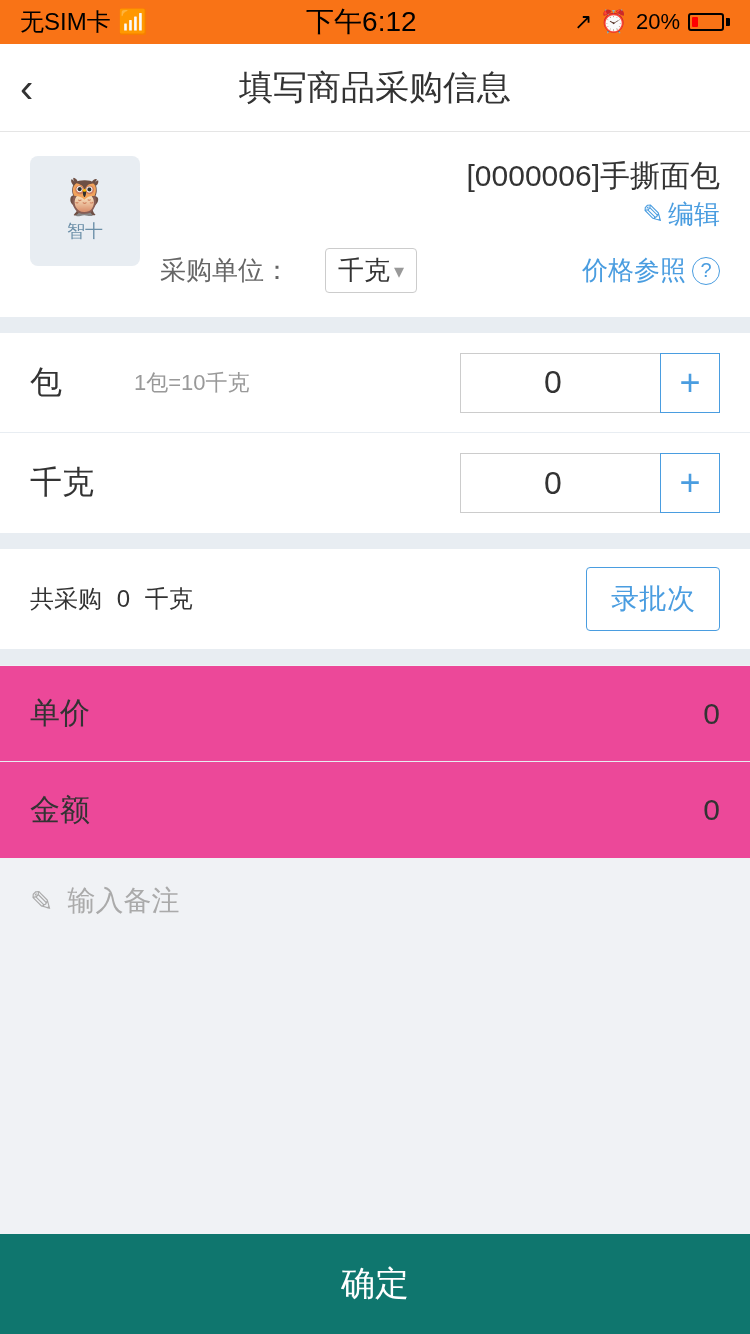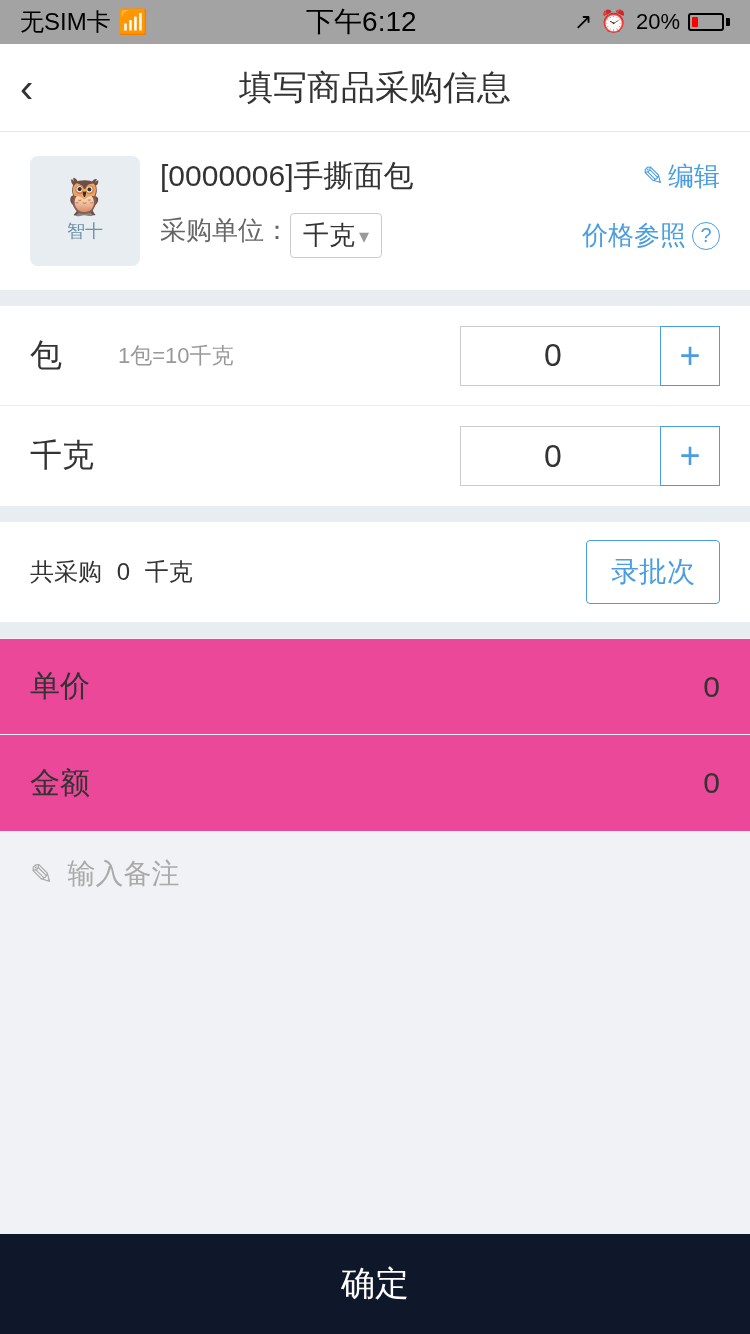--- a/index.html
+++ b/index.html
@@ -10,21 +10,21 @@
       font-family: -apple-system, "PingFang SC", "Helvetica Neue", Arial, sans-serif;
       background: #f0f2f5;
       position: relative;
       overflow-x: hidden;
     }
 
     
     .status-bar {
       width: 750px;
       height: 44px;
-      background: #a3a3a3;
+      background: #f97316;
       display: flex;
       align-items: center;
       justify-content: space-between;
       padding: 0 20px;
       font-size: 26px;
       color: #000;
     }
     .status-left { display: flex; align-items: center; gap: 8px; font-size: 24px; }
     .status-center { font-size: 28px; font-weight: 400; }
     .status-right { display: flex; align-items: center; gap: 8px; font-size: 22px; }
@@ -98,22 +98,23 @@
     .brand-text {
       font-size: 18px;
       color: #6b8fa8;
       margin-top: 4px;
     }
     .product-info {
       flex: 1;
     }
     .product-header {
       display: flex;
-      align-items: center;
+      align-items: flex-end;
       justify-content: space-between;
+      flex-direction: column;
     }
     .product-name {
       font-size: 30px;
       color: #333;
       font-weight: 500;
     }
     .edit-btn {
       font-size: 26px;
       color: #4a9de0;
       display: flex;
@@ -179,21 +180,21 @@
       border-bottom: none;
     }
     .input-label {
       font-size: 32px;
       color: #333;
       min-width: 80px;
     }
     .input-sublabel {
       font-size: 22px;
       color: #999;
-      margin-left: 8px;
+      margin-left: 24px;
     }
     .input-spacer { flex: 1; }
     .qty-input-wrap {
       display: flex;
       align-items: center;
       gap: 0;
     }
     .qty-input {
       width: 200px;
       height: 60px;
@@ -291,21 +292,21 @@
       min-height: 200px;
     }
 
     
     .confirm-bar {
       position: fixed;
       bottom: 0;
       left: 0;
       width: 750px;
       height: 100px;
-      background: #0f172a;
+      background: #0f766e;
       display: flex;
       align-items: center;
       justify-content: center;
       cursor: pointer;
     }
     .confirm-text {
       font-size: 34px;
       color: #fff;
       font-weight: 500;
     }
@@ -353,21 +354,21 @@
     </div>
     <div class="product-info">
       <div class="product-header">
         <div class="product-name">[0000006]手撕面包</div>
         <div class="edit-btn">
           <span>✎</span>
           <span>编辑</span>
         </div>
       </div>
       <div class="product-unit-row">
-        <div style="display:flex;">
+        <div style="display:flex;align-items:center;gap:35px;">
           <span class="unit-label">采购单位：</span>
           <div class="unit-select">
             <span>千克</span>
             <span class="unit-select-arrow">▾</span>
           </div>
         </div>
         <div class="price-ref">
           <span>价格参照</span>
           <span style="border:1px solid #4a9de0;border-radius:50%;width:28px;height:28px;display:flex;align-items:center;justify-content:center;font-size:20px;">?</span>
         </div>

